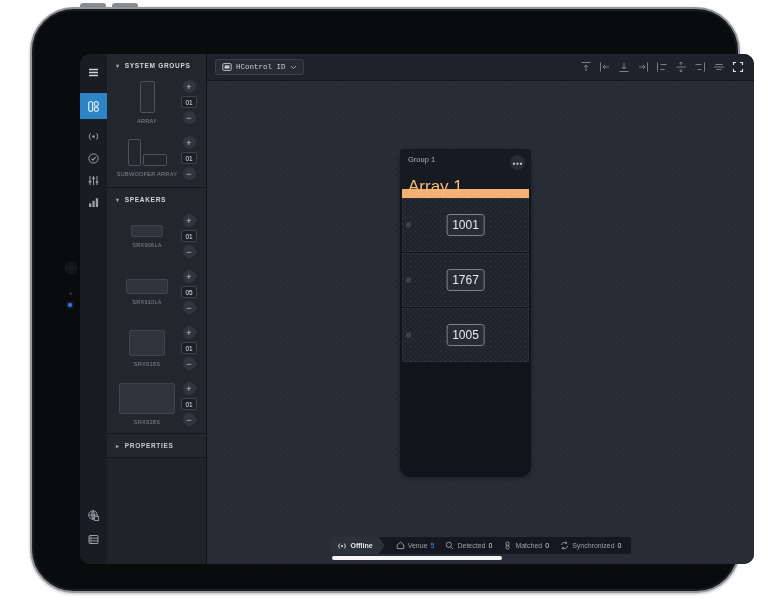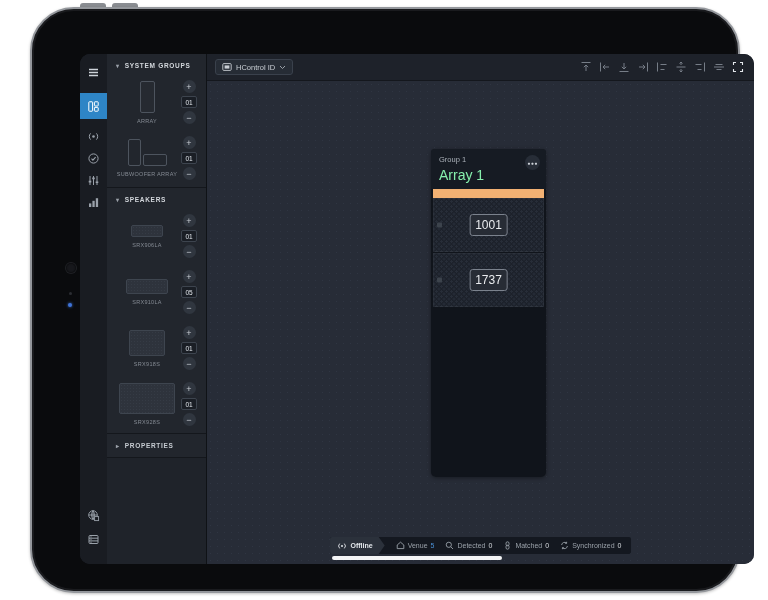--- a/index.html
+++ b/index.html
@@ -61,40 +61,40 @@
   .step-val { min-width:16px; height:12px; padding:0 2px; background:#1a1e25; border:1px solid #3d444e;
               border-radius:2px; font-size:6.5px; color:#e1e5ea; display:flex; align-items:center; justify-content:center; }
   .side-divider { height:1px; background:#14171c; }
   .props-row { display:flex; align-items:center; gap:5px; padding:8px 8px 8px 9px;
                font-size:6.5px; font-weight:bold; letter-spacing:.7px; color:#c6cbd1; cursor:pointer;
                border-top:1px solid #14171c; }
   .side-empty { flex:1; background:#1f232a; border-top:1px solid #14171c; }
 
   
   .topbar { position:absolute; left:127px; top:0; width:547px; height:27px; background:#1e222a;
-            border-bottom:1px solid #14171d; display:flex; align-items:center; }
+            border-bottom:1px solid #14171d; display:flex; align-items:center;font-family:Liberation Mono, monospace; }
   .mode-select { margin-left:8px; height:16px; display:flex; align-items:center; gap:4px; padding:0 6px;
                  background:#262c35; border:1px solid #3a414c; border-radius:3px; cursor:pointer; }
   .mode-select .lbl { font-size:7.5px; color:#c9ced4; }
   .topbar-spacer { flex:1; }
   .align-tools { display:flex; align-items:center; gap:6px; padding-right:10px; }
   .tool-btn { width:13px; height:13px; display:flex; align-items:center; justify-content:center;
               background:transparent; border:none; cursor:pointer; padding:0; }
 
   
   .canvas { position:absolute; left:127px; top:27px; width:547px; height:483px; background-color:#272c37;
             background-image: radial-gradient(circle, #2f3542 0.9px, transparent 1px);
             background-size:7px 7px; }
 
   
-  .group-card { position:absolute; left:224px; top:68px; width:115px; height:328px;
-                background:#10141b; border-radius:5px; box-shadow:0 1px 4px rgba(0,0,0,.4); cursor:pointer; }
+  .group-card { position:absolute; left:193px; top:68px; width:131px; height:328px;
+                background:#10141b; border-radius:11px; box-shadow:0 1px 4px rgba(0,0,0,.4); cursor:pointer; }
   .card-header { height:40px; background:#161b23; border-radius:3px 3px 0 0; position:relative; padding:6px 8px; }
   .group-label { font-size:7.5px; color:#aab0b8; }
-  .array-label { font-size:14px; color:#86efac; margin-top:3px; }
+  .array-label { font-size:17px; color:#fdba74; margin-top:13px; }
   .ellipsis-btn { position:absolute; right:6px; top:6px; width:15px; height:15px; border-radius:50%;
                   background:#272d37; border:none; color:#cfd4da; font-size:5px; letter-spacing:.5px;
                   display:flex; align-items:center; justify-content:center; cursor:pointer; padding:0; }
   .accent-bar { height:9px; margin:0 2px; background:#f2b173; }
   .modules { margin:0 2px 2px; display:flex; flex-direction:column; gap:1px; }
   .module { position:relative; height:54px; background-color:#1c212a;
             background-image: radial-gradient(circle, #272d38 1px, transparent 1.1px),
                               radial-gradient(circle, #272d38 1px, transparent 1.1px);
             background-size:5px 5px; background-position:0 0, 2.5px 2.5px;
             border:1px solid rgba(255,255,255,0.04); cursor:pointer; }
@@ -406,21 +406,25 @@
               </button>
           </div>
           <div class="accent-bar" style="background-color: rgb(242, 177, 115);"></div>
           <div class="modules">
             <div class="module">
               <div class="module-pin"></div>
               <div class="module-badge">1001</div>
             </div>
             <div class="module">
               <div class="module-pin"></div>
-              <div class="module-badge">1737</div>
+              <div class="module-badge">1767</div>
+            </div>
+            <div class="module">
+              <div class="module-pin"></div>
+              <div class="module-badge">1005</div>
             </div>
           </div>
         </div>
 
         <div class="statusbar">
           <button class="conn-badge">
             <span>
               <svg width="10" height="10" viewBox="0 0 10 10">
                   <circle cx="5" cy="5" r="1" fill="#e3e7eb"></circle>
                   <path d="M2.7 2.6a3.4 3.4 0 000 4.8M7.3 2.6a3.4 3.4 0 010 4.8" stroke="#e3e7eb" stroke-width="0.9" fill="none"></path>

